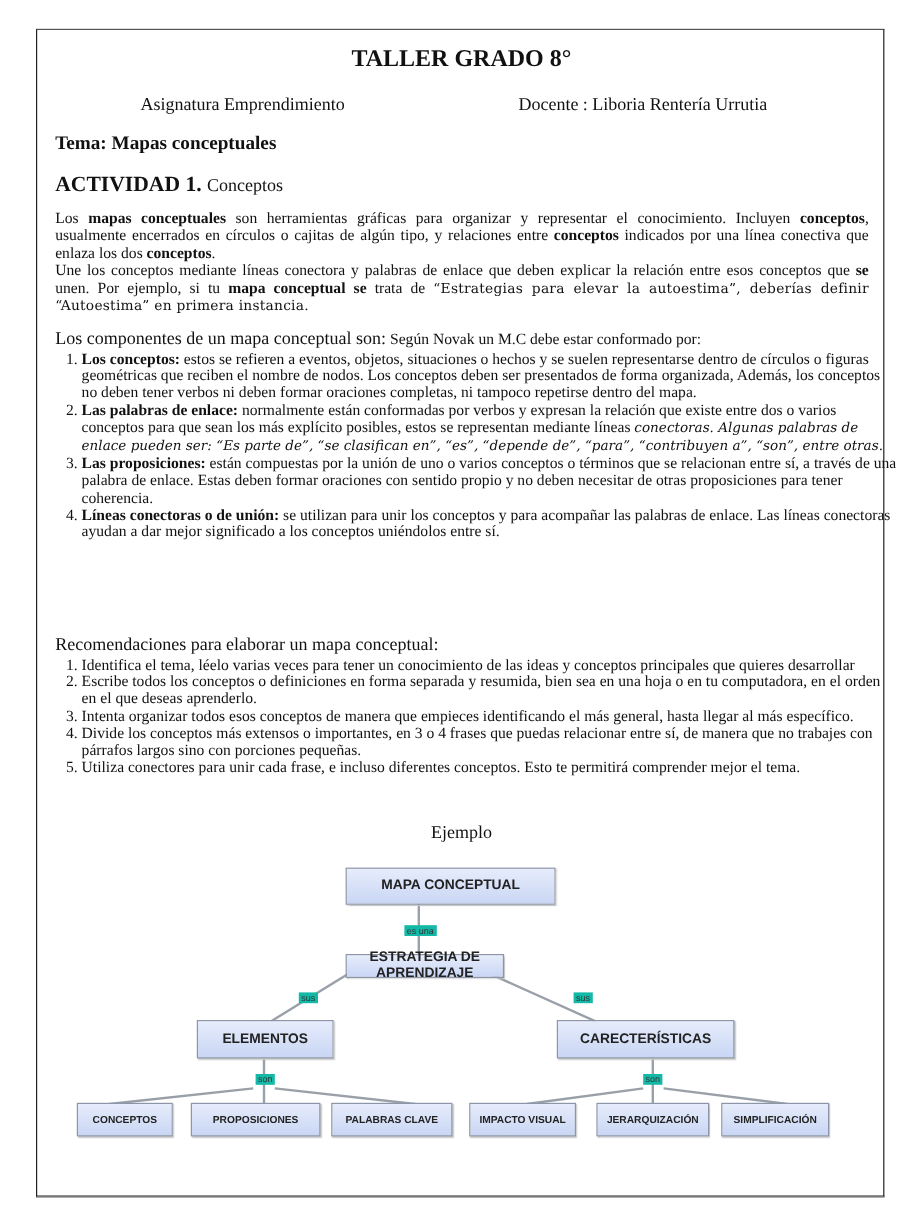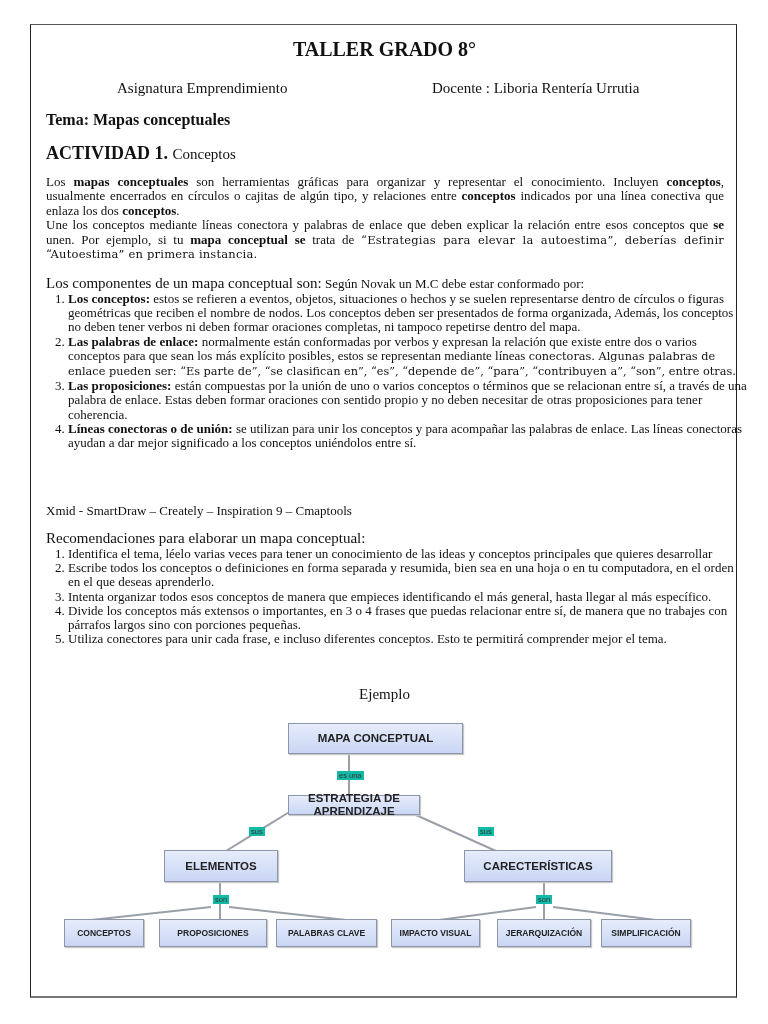--- a/index.html
+++ b/index.html
@@ -16,21 +16,21 @@
     .act { left: 15px; top: 118px; font-size: 18px; }
     .act b { font-size: 18px; }
     .act span { font-size: 15px; }
     .para { left: 15px; width: 678px; font-size: 13px; line-height: 14.4px; text-align: justify; }
     .para .alt { font-family: "DejaVu Serif", serif; font-size: 11.5px; letter-spacing: 0.2px; }
     .h2 { left: 15px; font-size: 15px; }
     .h2 small { font-size: 13px; }
     ol.list { position: absolute; left: 15px; width: 680px; margin: 0; padding: 0 0 0 22px;
               font-size: 13px; line-height: 14.2px; }
     ol.list li { padding-left: 0; }
-    ol.list .alt { font-family: "DejaVu Serif", serif; font-size: 11.3px; }
+    ol.list .alt { font-family: "DejaVu Serif", serif; font-size: 11.3px; font-style: italic; }
     .prog { left: 15px; font-size: 13px; }
     .ejemplo { left: 0; width: 707px; text-align: center; font-size: 15px; }
     
     .node { position: absolute; background: linear-gradient(#e6ecfb, #c9d6f4);
             border: 1.5px solid #8c96a8; box-shadow: 1px 1px 1px #c8c8c8;
             display: flex; align-items: center; justify-content: center; text-align: center;
             font-family: "Liberation Sans", "DejaVu Sans", sans-serif; font-weight: bold;
             color: #222; box-sizing: border-box; }
     .node.big { font-size: 11.5px; line-height: 13px; text-align: center; }
     .node.small { font-size: 8.5px; }
@@ -59,21 +59,20 @@
   <div class="abs h2" style="top:250px;">
     <span>Los componentes de un mapa conceptual son:</span><small> Según Novak un M.C debe estar conformado por:</small>
   </div>
   <ol class="list" style="top:267px;">
     <li><b>Los conceptos:</b><span> estos se refieren a eventos, objetos, situaciones o hechos y se suelen representarse dentro de círculos o figuras geométricas que reciben el nombre de nodos. Los conceptos deben ser presentados de forma organizada, Además, los conceptos no deben tener verbos ni deben formar oraciones completas, ni tampoco repetirse dentro del mapa.</span></li>
     <li><b>Las palabras de enlace:</b><span> normalmente están conformadas por verbos y expresan la relación que existe entre dos o varios conceptos para que sean los más explícito posibles, estos se representan mediante líneas </span><span class="alt">conectoras. Algunas palabras de enlace pueden ser: “Es parte de”, “se clasifican en”, “es”, “depende de”, “para”, “contribuyen a”, “son”, entre otras.</span></li>
     <li><b>Las proposiciones:</b><span> están compuestas por la unión de uno o varios conceptos o términos que se relacionan entre sí, a través de una palabra de enlace. Estas deben formar oraciones con sentido propio y no deben necesitar de otras proposiciones para tener coherencia.</span></li>
     <li><b>Líneas conectoras o de unión:</b><span> se utilizan para unir los conceptos y para acompañar las palabras de enlace. Las líneas conectoras ayudan a dar mejor significado a los conceptos uniéndolos entre sí.</span></li>
   </ol>
 
-  <div class="abs prog" style="top:478px;">Xmid  - SmartDraw – Creately –  Inspiration 9 – Cmaptools</div>
 
   <div class="abs h2" style="top:505px;">Recomendaciones para elaborar un mapa conceptual:</div>
   <ol class="list" style="top:522px;">
     <li>Identifica el tema, léelo varias veces para tener un conocimiento de las ideas y conceptos principales que quieres desarrollar</li>
     <li>Escribe todos los conceptos o definiciones en forma separada y resumida, bien sea en una hoja o en tu computadora, en el orden en el que deseas aprenderlo.</li>
     <li>Intenta organizar todos esos conceptos de manera que empieces identificando el más general, hasta llegar al más específico.</li>
     <li>Divide los conceptos más extensos o importantes, en 3 o 4 frases que puedas relacionar entre sí, de manera que no trabajes con párrafos largos sino con porciones pequeñas.</li>
     <li>Utiliza conectores para unir cada frase, e incluso diferentes conceptos. Esto te permitirá comprender mejor el tema.</li>
   </ol>
 

